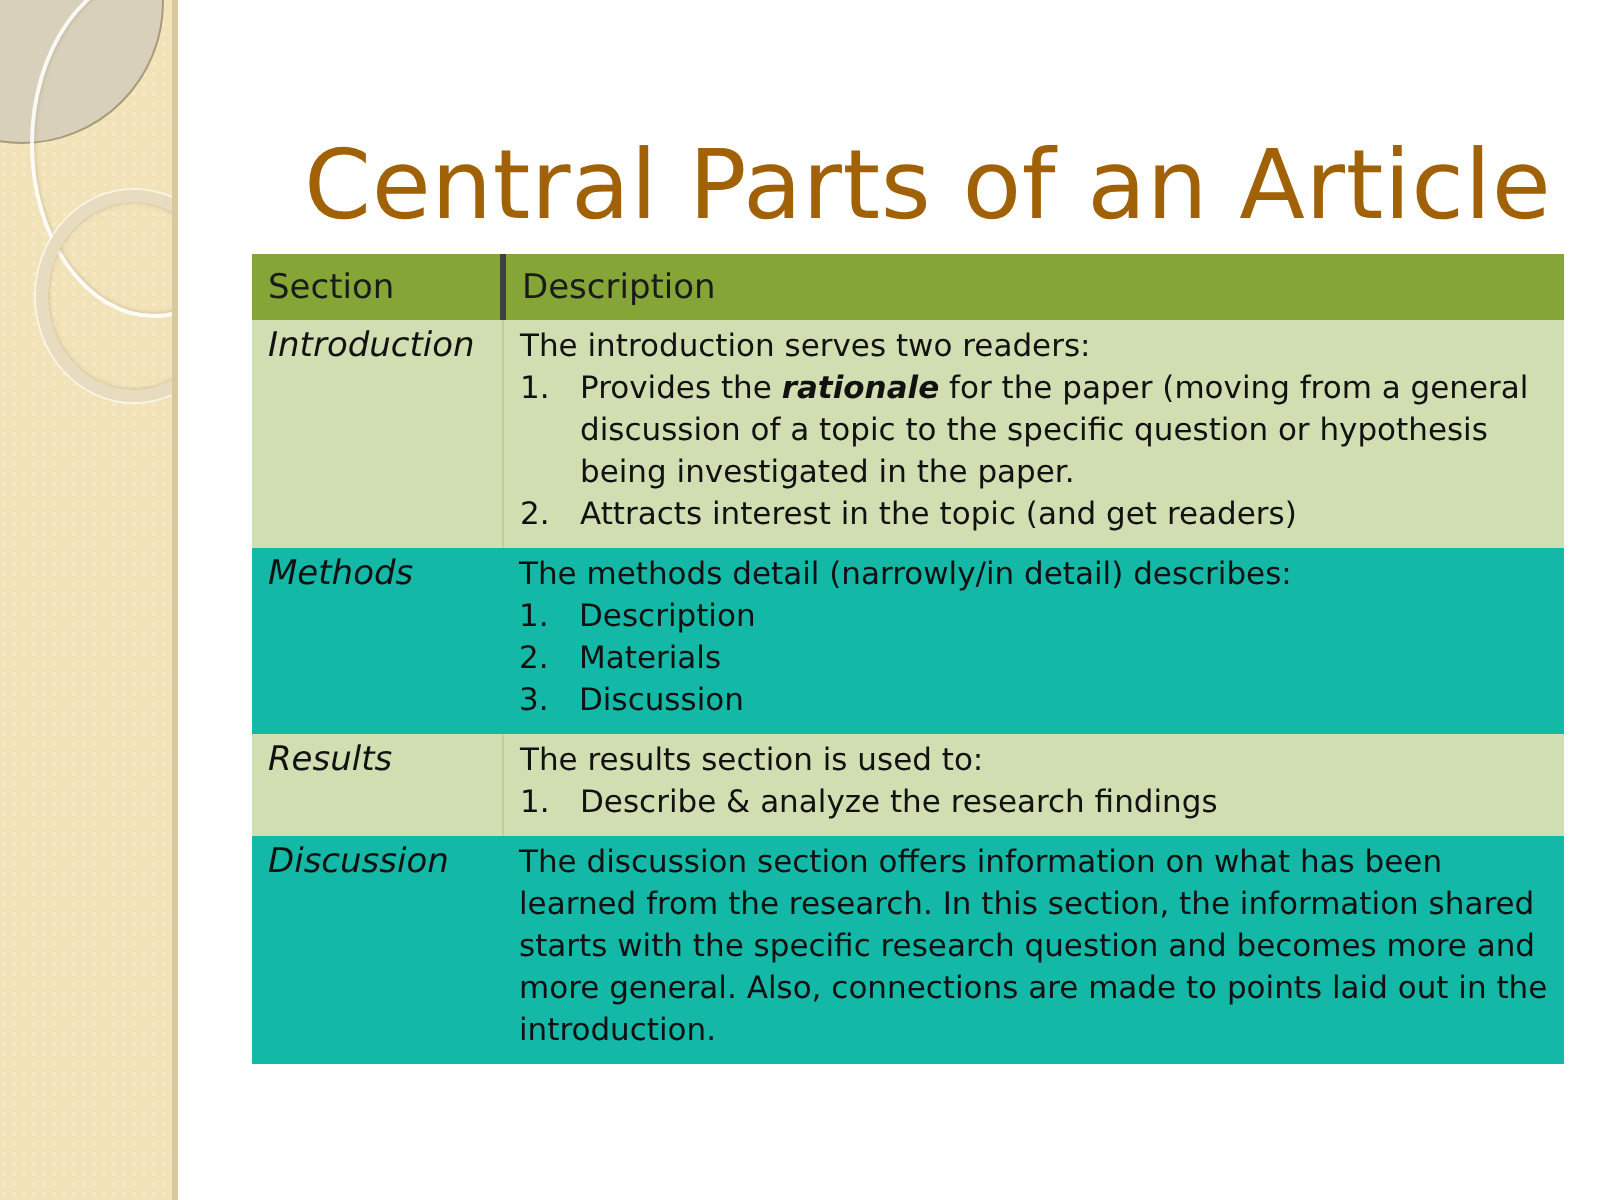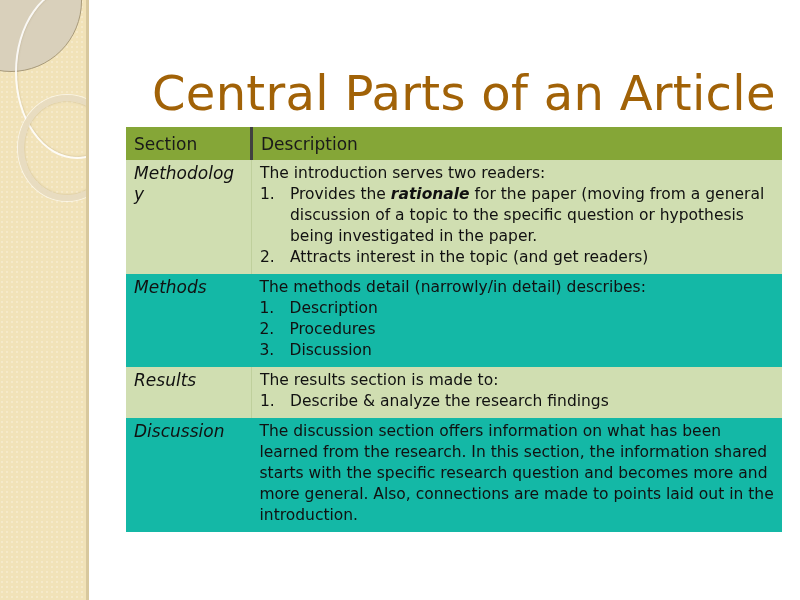--- a/index.html
+++ b/index.html
@@ -83,21 +83,21 @@
 <table class="content">
   <thead>
     <tr>
       <th>Section</th>
       <th>Description</th>
     </tr>
   </thead>
   <tbody>
 
     <tr class="shade">
-      <td class="section">Methodology</td>
+      <td class="section">Introduction</td>
       <td>
         <span class="lead">The introduction serves two readers:</span>
         <ol>
           <li>
             <span class="num">1.</span>
             <span>Provides the </span><em>rationale</em><span> for the paper (moving from a general discussion of a topic to the specific question or hypothesis being investigated in the paper.</span>
           </li>
           <li>
             <span class="num">2.</span>
             <span>Attracts interest in the topic (and get readers)</span>
@@ -110,34 +110,34 @@
       <td class="section">Methods</td>
       <td>
         <span class="lead">The methods detail (narrowly/in detail) describes:</span>
         <ol>
           <li>
             <span class="num">1.</span>
             <span>Description</span>
           </li>
           <li>
             <span class="num">2.</span>
-            <span>Procedures</span>
+            <span>Materials</span>
           </li>
           <li>
             <span class="num">3.</span>
             <span>Discussion</span>
           </li>
         </ol>
       </td>
     </tr>
 
     <tr class="shade">
       <td class="section">Results</td>
       <td>
-        <span class="lead">The results section is made to:</span>
+        <span class="lead">The results section is used to:</span>
         <ol>
           <li>
             <span class="num">1.</span>
             <span>Describe &amp; analyze the research findings</span>
           </li>
         </ol>
       </td>
     </tr>
 
     <tr class="plain">

